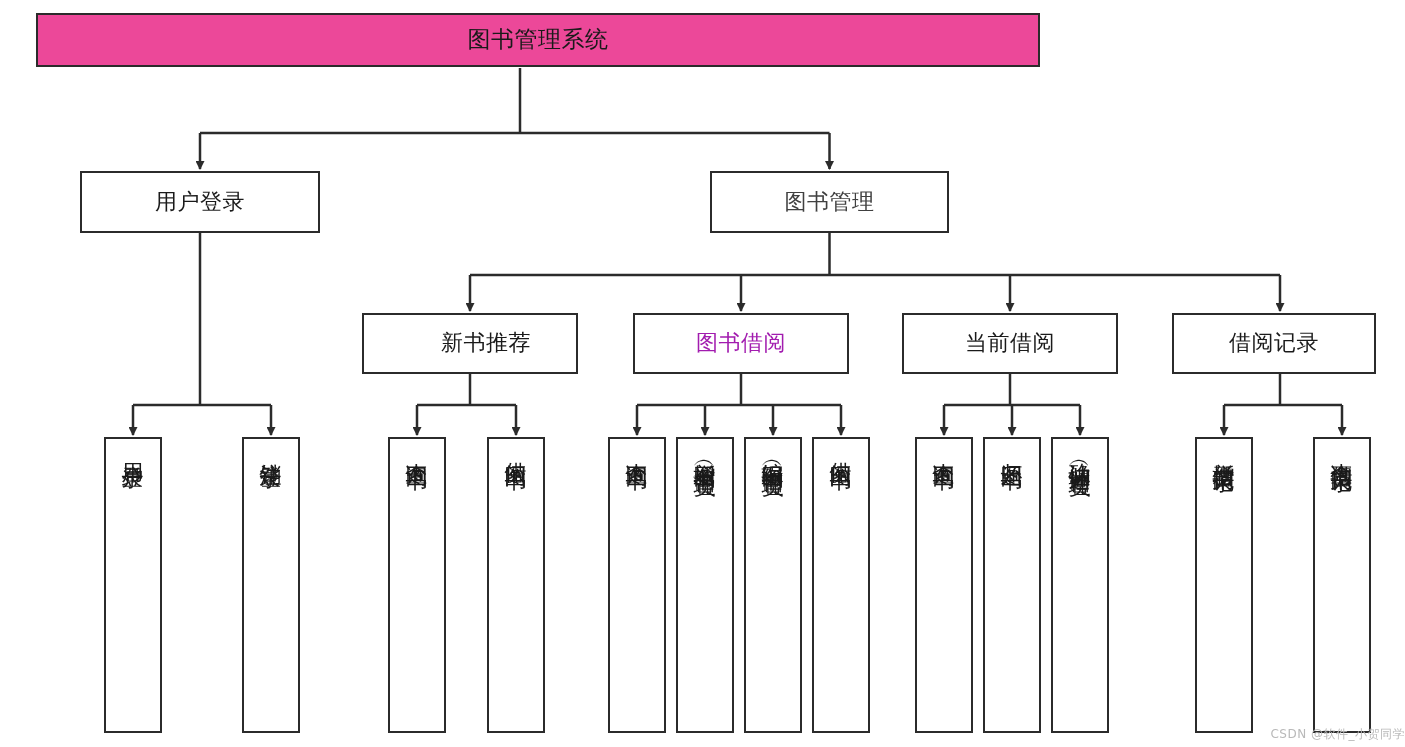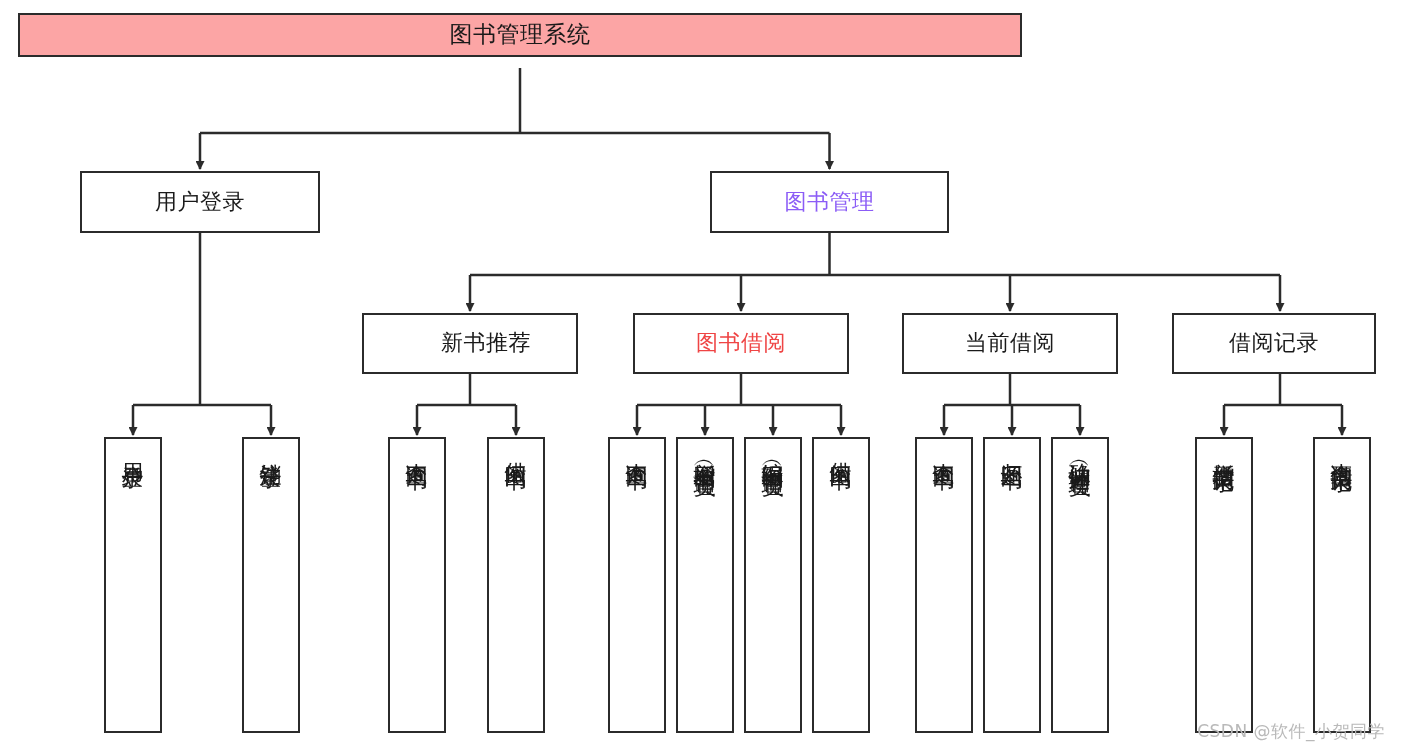--- a/index.html
+++ b/index.html
@@ -57,23 +57,23 @@
   .node-vertical .node-label {
     writing-mode: vertical-rl;
     text-orientation: upright;
     font-size: 22px;
     line-height: 1.05;
     letter-spacing: 2px;
     white-space: nowrap;
   }
   .watermark {
     position: absolute;
-    right: 20px;
+    right: 0;
     bottom: 4px;
-    font-size: 17px;
+    font-size: 12px;
     color: #b9b9b9;
     white-space: nowrap;
     user-select: none;
     letter-spacing: 0.5px;
   }
 </style>
 </head>
 <body>
 
 <div id="diagram-root">
@@ -115,34 +115,34 @@
         <path d="M1012 405 L1012 435" marker-end="url(#arrowhead)"></path>
         <path d="M1080 405 L1080 435" marker-end="url(#arrowhead)"></path>
         <path d="M1280 374 L1280 405"></path>
         <path d="M1224 405 L1342 405"></path>
         <path d="M1224 405 L1224 435" marker-end="url(#arrowhead)"></path>
         <path d="M1342 405 L1342 435" marker-end="url(#arrowhead)"></path>
       </g>
   </svg>
 
   <div id="node-layer">
-      <div class="node-box node-horizontal node-root" style="left: 18px; top: 13px; width: 1004px; height: 44px; border-color: rgb(43, 43, 43); background: #fca5a5;">
+      <div class="node-box node-horizontal node-root" style="left: 36px; top: 13px; width: 1004px; height: 54px; border-color: rgb(43, 43, 43); background: #ec4899;">
         <div class="node-label" style="color: rgb(26, 26, 26);">图书管理系统</div>
       </div>
       <div class="node-box node-horizontal" style="left: 80px; top: 171px; width: 240px; height: 62px; border-color: rgb(43, 43, 43); background: rgb(255, 255, 255);">
         <div class="node-label" style="color: rgb(26, 26, 26);">用户登录</div>
       </div>
       <div class="node-box node-horizontal" style="left: 710px; top: 171px; width: 239px; height: 62px; border-color: rgb(43, 43, 43); background: rgb(255, 255, 255);">
-        <div class="node-label" style="color: #8b5cf6;">图书管理</div>
+        <div class="node-label" style="color: #404040;">图书管理</div>
       </div>
       <div class="node-box node-horizontal" style="left: 362px; top: 313px; width: 216px; height: 61px; border-color: rgb(43, 43, 43); background: rgb(255, 255, 255); padding-left: 32px;">
         <div class="node-label" style="color: rgb(26, 26, 26);">新书推荐</div>
       </div>
       <div class="node-box node-horizontal" style="left: 633px; top: 313px; width: 216px; height: 61px; border-color: rgb(43, 43, 43); background: rgb(255, 255, 255);">
-        <div class="node-label" style="color: #ef4444;">图书借阅</div>
+        <div class="node-label" style="color: #a21caf;">图书借阅</div>
       </div>
       <div class="node-box node-horizontal" style="left: 902px; top: 313px; width: 216px; height: 61px; border-color: rgb(43, 43, 43); background: rgb(255, 255, 255);">
         <div class="node-label" style="color: rgb(26, 26, 26);">当前借阅</div>
       </div>
       <div class="node-box node-horizontal" style="left: 1172px; top: 313px; width: 204px; height: 61px; border-color: rgb(43, 43, 43); background: rgb(255, 255, 255);">
         <div class="node-label" style="color: rgb(26, 26, 26);">借阅记录</div>
       </div>
       <div class="node-box node-vertical" style="left: 104px; top: 437px; width: 58px; height: 296px; border-color: rgb(43, 43, 43); background: rgb(255, 255, 255);">
         <div class="node-label" style="color: rgb(26, 26, 26);">用户登录</div>
       </div>

